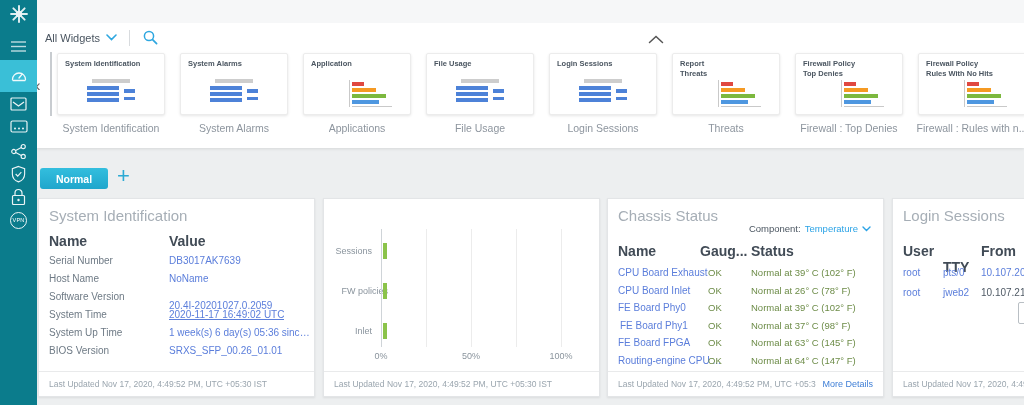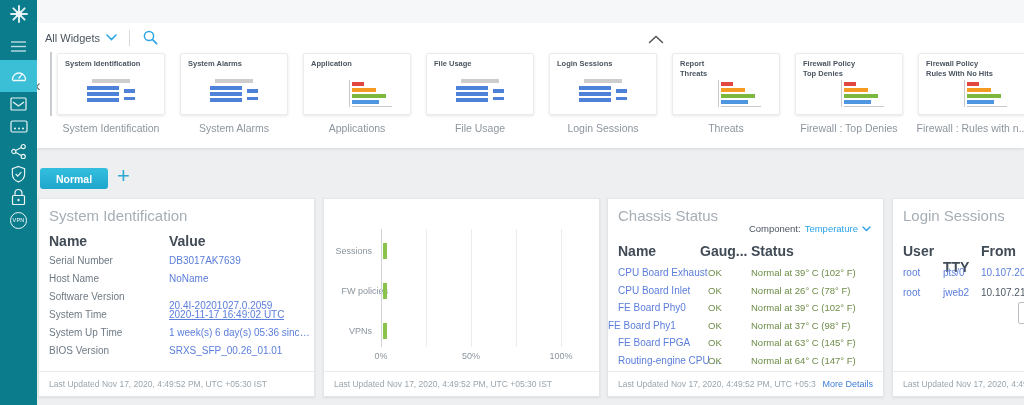--- a/index.html
+++ b/index.html
@@ -349,21 +349,21 @@
     <div class="cell lbl" style="left:10px; top:146px;">BIOS Version</div>
     <div class="cell link val" style="left:130px; top:146px;">SRXS_SFP_00.26_01.01</div>
 
     <div class="pfoot">Last Updated Nov 17, 2020, 4:49:52 PM, UTC +05:30 IST</div>
   </div>
 
   <div class="panel p2">
 
     <div class="chart-cat" style="top:47px; left:0;">Sessions</div>
     <div class="chart-cat" style="top:87px; left:16px;text-align:right;">FW policies</div>
-    <div class="chart-cat" style="top:127px; left:0;">VPNs</div>
+    <div class="chart-cat" style="top:127px; left:0;">Inlet</div>
 
     <div class="plot">
       <div class="gridv" style="left:44px;"></div>
       <div class="gridv" style="left:89px;"></div>
       <div class="gridv" style="left:134px;"></div>
       <div class="gridv" style="left:179px;"></div>
       <div class="hbar" style="top:14px;"></div>
       <div class="hbar" style="top:54px;"></div>
       <div class="hbar" style="top:94px;"></div>
     </div>
@@ -391,21 +391,21 @@
 
     <div class="cell link" style="left:10px; top:68px;">CPU Board Exhaust</div>
     <div class="cell green" style="left:100px; top:68px;">OK</div>
     <div class="cell green" style="left:143px; top:68px;">Normal at 39° C (102° F)</div>
     <div class="cell link" style="left:10px; top:86px;">CPU Board Inlet</div>
     <div class="cell green" style="left:100px; top:86px;">OK</div>
     <div class="cell green" style="left:143px; top:86px;">Normal at 26° C (78° F)</div>
     <div class="cell link" style="left:10px; top:103px;">FE Board Phy0</div>
     <div class="cell green" style="left:100px; top:103px;">OK</div>
     <div class="cell green" style="left:143px; top:103px;">Normal at 39° C (102° F)</div>
-    <div class="cell link" style="left:0; top:121px;">FE Board Phy1</div>
+    <div class="cell link" style="left:12px; top:121px;">FE Board Phy1</div>
     <div class="cell green" style="left:100px; top:121px;">OK</div>
     <div class="cell green" style="left:143px; top:121px;">Normal at 37° C (98° F)</div>
     <div class="cell link" style="left:10px; top:138px;">FE Board FPGA</div>
     <div class="cell green" style="left:100px; top:138px;">OK</div>
     <div class="cell green" style="left:143px; top:138px;">Normal at 63° C (145° F)</div>
     <div class="cell link" style="left:10px; top:156px;">Routing-engine CPU ...</div>
     <div class="cell green" style="left:100px; top:156px;">OK</div>
     <div class="cell green" style="left:143px; top:156px;">Normal at 64° C (147° F)</div>
 
     <div class="pfoot">Last Updated Nov 17, 2020, 4:49:52 PM, UTC +05:30 IST</div>

